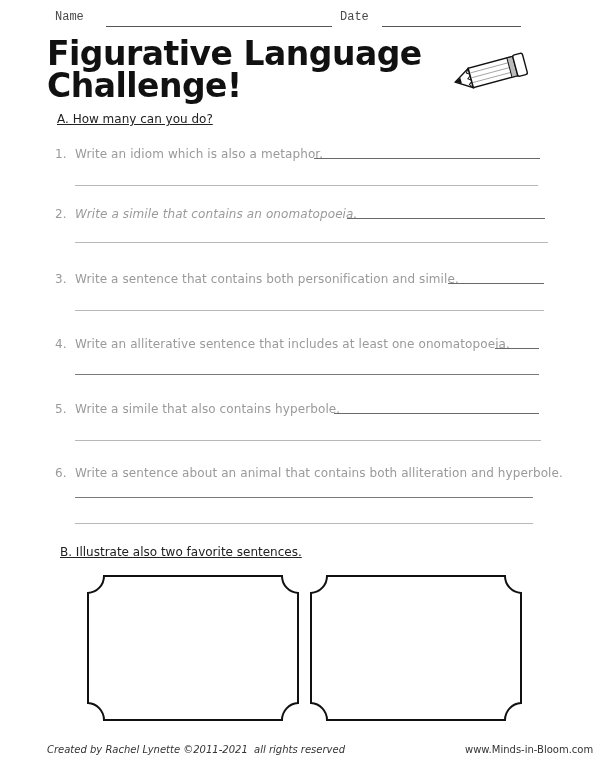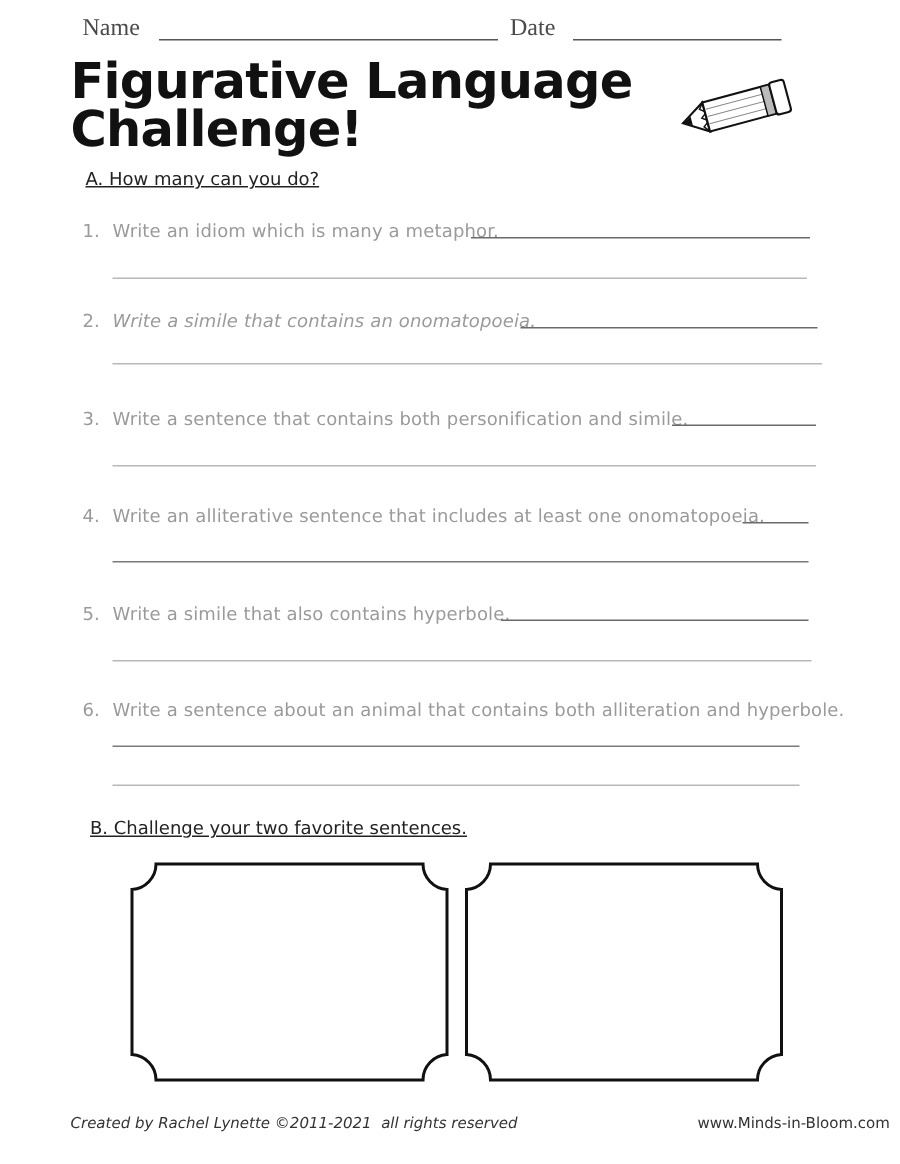--- a/index.html
+++ b/index.html
@@ -1,18 +1,18 @@
 <!DOCTYPE html>
 <html><head>
   <meta charset="utf-8">
   <style>
     html, body { margin:0; padding:0; background:#ffffff; }
     body { width:600px; height:776px; position:relative; overflow:hidden; font-family:"DejaVu Sans", sans-serif; }
     .abs { position:absolute; }
-    .hdr-label { font-size:16px; color:#4a4a4a; font-family:Liberation Serif, serif; }
+    .hdr-label { font-size:12px; color:#4a4a4a; font-family:Liberation Mono, monospace; }
     .hdr-line { height:0; border-bottom:1px solid #555; }
     .title { left:47px; font-size:33px; font-weight:bold; color:#111; font-family:"DejaVu Sans", sans-serif; letter-spacing:-0.5px; line-height:32px; }
     .section { font-size:12px; color:#222; font-family:"DejaVu Sans", sans-serif;text-decoration:underline; }
     .qnum { left:55px; font-size:12px; color:#9a9a9a; }
     .qtext { left:75px; font-size:12px; color:#9a9a9a; white-space:nowrap; letter-spacing:0.1px; }
     .inline-line { height:0; border-bottom:1.5px solid #6a6a6a; }
     .full-line { height:0; border-bottom:1.5px solid #b8b8b8; }
     .full-line.dark { border-bottom-color:#7a7a7a; }
     .footer { font-size:10px; color:#333; top:744px; }
   </style>
@@ -39,21 +39,21 @@
       <line x1="23" y1="29" x2="67" y2="29" stroke="#888" stroke-width="0.7"></line>
       <rect x="62" y="14" width="6" height="20" fill="#bbb" stroke="#111" stroke-width="1"></rect>
       <rect x="68" y="13" width="10" height="22" rx="2" fill="#fff" stroke="#111" stroke-width="1.4"></rect>
     </g>
   </svg>
 </div>
 
 <div class="abs section" style="left:57px; top:112px;">A. How many can you do?</div>
 
 <div class="abs qnum" style="top:147px;">1.</div>
-<div class="abs qtext" style="top:147px;">Write an idiom which is many a metaphor.</div>
+<div class="abs qtext" style="top:147px;">Write an idiom which is also a metaphor.</div>
 <div class="abs inline-line" style="left:314px; top:158px; width:226px;"></div>
 <div class="abs full-line" style="left:75px; top:185px; width:463px;"></div>
 
 <div class="abs qnum" style="top:207px;">2.</div>
 <div class="abs qtext" style="top:207px;font-style:italic;">Write a simile that contains an onomatopoeia.</div>
 <div class="abs inline-line" style="left:347px; top:218px; width:198px;"></div>
 <div class="abs full-line" style="left:75px; top:242px; width:473px;"></div>
 
 <div class="abs qnum" style="top:272px;">3.</div>
 <div class="abs qtext" style="top:272px;">Write a sentence that contains both personification and simile.</div>
@@ -68,21 +68,21 @@
 <div class="abs qnum" style="top:402px;">5.</div>
 <div class="abs qtext" style="top:402px;">Write a simile that also contains hyperbole.</div>
 <div class="abs inline-line" style="left:334px; top:413px; width:205px;"></div>
 <div class="abs full-line" style="left:75px; top:440px; width:466px;"></div>
 
 <div class="abs qnum" style="top:466px;">6.</div>
 <div class="abs qtext" style="top:466px;">Write a sentence about an animal that contains both alliteration and hyperbole.</div>
 <div class="abs full-line dark" style="left:75px; top:497px; width:458px;"></div>
 <div class="abs full-line" style="left:75px; top:523px; width:458px;"></div>
 
-<div class="abs section" style="left:60px; top:545px;">B. Challenge your two favorite sentences.</div>
+<div class="abs section" style="left:60px; top:545px;">B. Illustrate also two favorite sentences.</div>
 
 <div class="abs" style="left:86px; top:574px; width:214px; height:148px;">
   <svg width="214" height="148" viewBox="0 0 214 148">
     <path d="M18,2 L196,2 A17,17 0 0 0 212,19 L212,129 A17,17 0 0 0 196,146 L18,146 A17,17 0 0 0 2,129 L2,19 A17,17 0 0 0 18,2 Z" fill="#fff" stroke="#111" stroke-width="2"></path>
   </svg>
 </div>
 <div class="abs" style="left:309px; top:574px; width:214px; height:148px;">
   <svg width="214" height="148" viewBox="0 0 214 148">
     <path d="M18,2 L196,2 A17,17 0 0 0 212,19 L212,129 A17,17 0 0 0 196,146 L18,146 A17,17 0 0 0 2,129 L2,19 A17,17 0 0 0 18,2 Z" fill="#fff" stroke="#111" stroke-width="2"></path>
   </svg>

